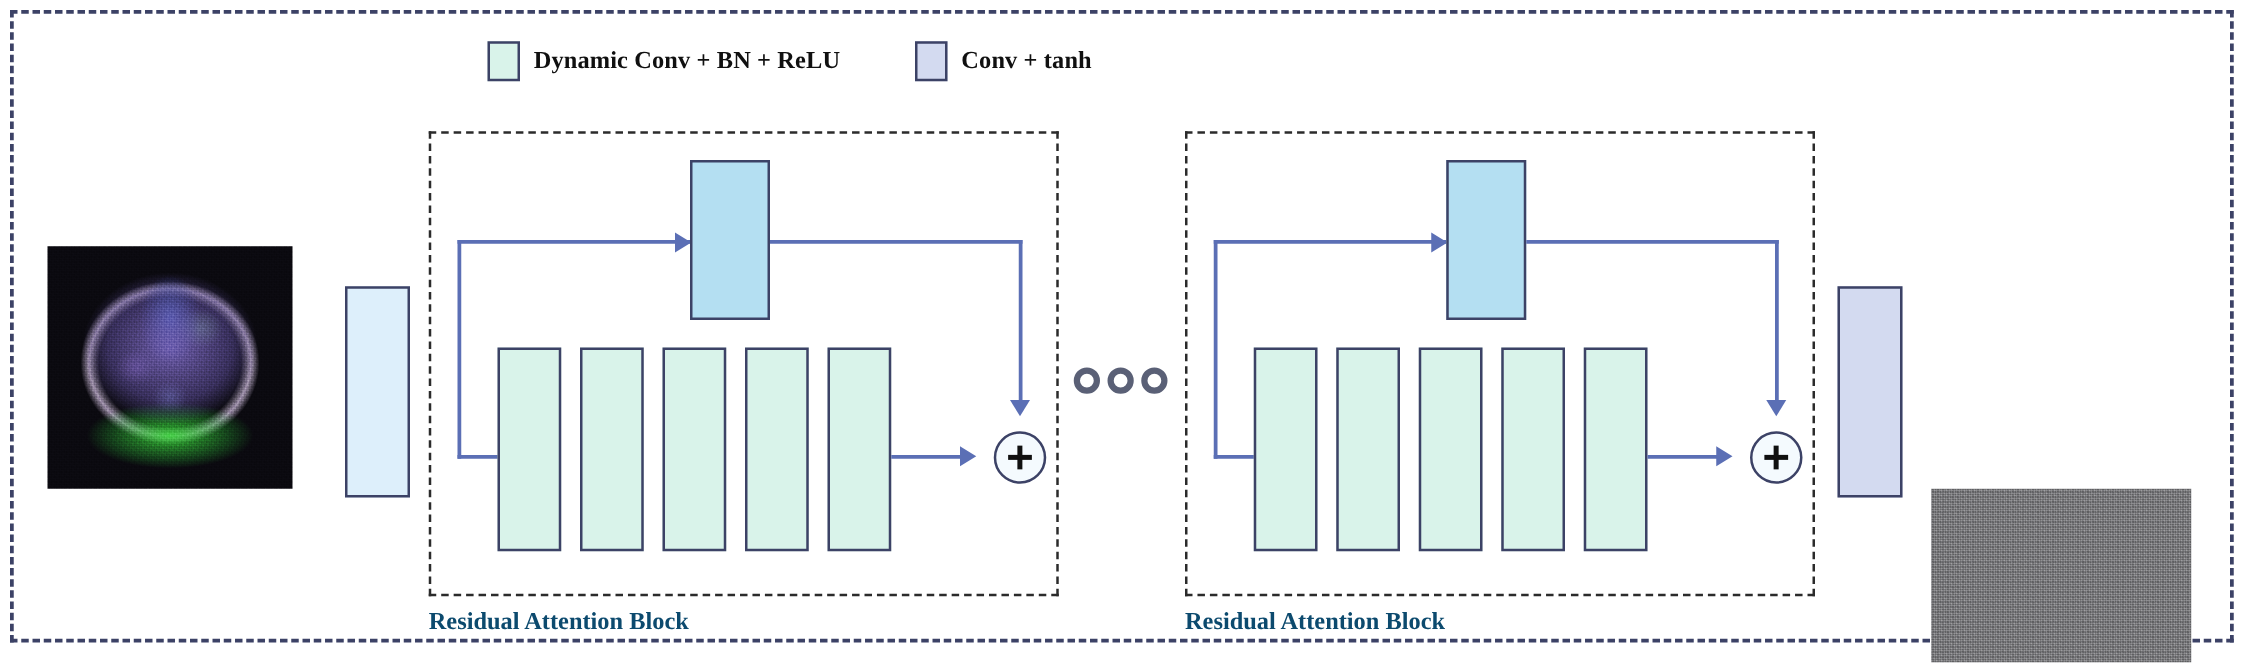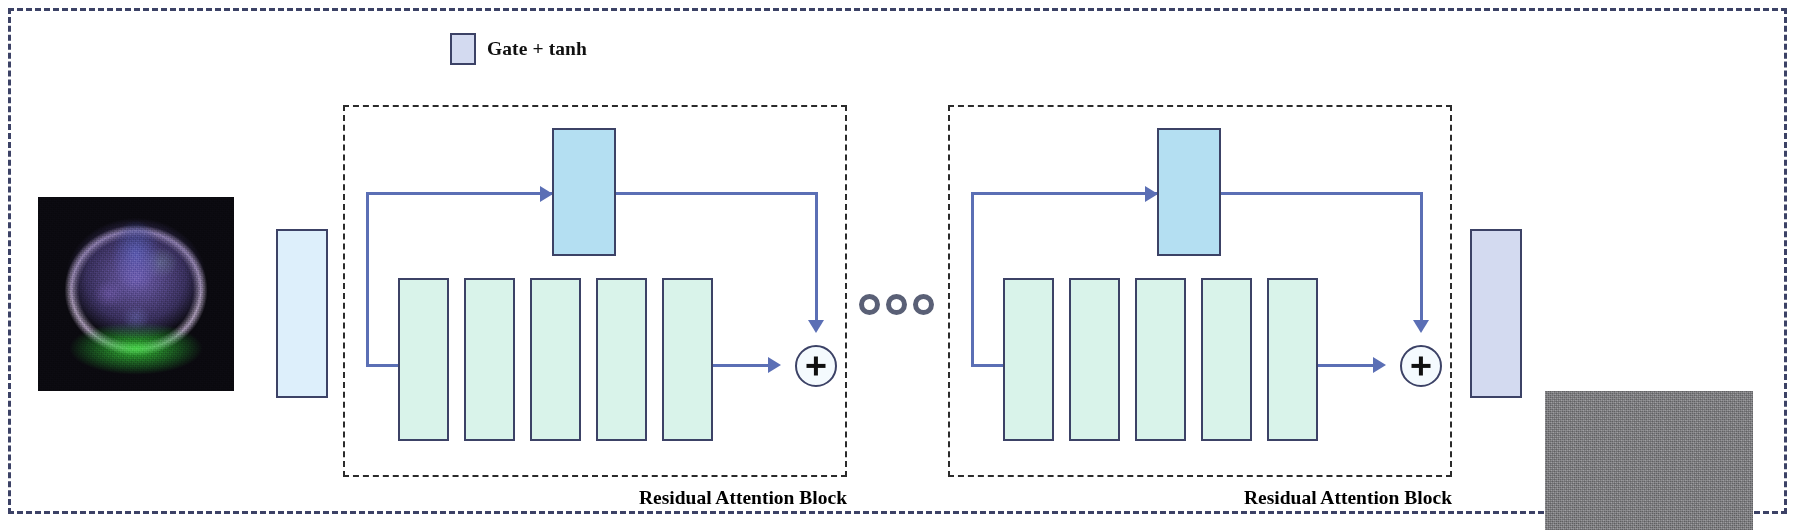--- a/index.html
+++ b/index.html
@@ -137,24 +137,24 @@
 
   
   .rab {
     position: absolute;
     border: 2.5px dashed #2b2b2b;
     box-sizing: border-box;
     background: transparent;
   }
   .rab-label {
     position: absolute;
-    text-align: right;
+    text-align: left;
     font-size: 19.5px;
     font-weight: bold;
-    color: #000000;
+    color: #0c4a6e;
     white-space: nowrap;
   }
 
   
   .wire {
     position: absolute;
     background: #5b6fb5;
   }
   .wire-h { height: 3px; }
   .wire-v { width: 3px; }
@@ -221,27 +221,31 @@
 <body>
 
 <div id="stage">
 
   <div class="outer-frame"></div>
 
   <div class="legend">
 
     <span class="legend-gap"></span>
 
+    <div class="legend-item">
+      <span class="legend-swatch" style="background:#d9f3ea;"></span>
+      <span class="legend-label">Dynamic Conv + BN + ReLU</span>
+    </div>
     <span class="legend-gap"></span>
 
     <span class="legend-gap"></span>
 
     <div class="legend-item">
       <span class="legend-swatch" style="background:#d3daf0;"></span>
-      <span class="legend-label">Gate + tanh</span>
+      <span class="legend-label">Conv + tanh</span>
     </div>
     <span class="legend-gap"></span>
 
 
   </div>
 
   <div class="img-tile noisy-mri" style="left:38px; top:197px; width:196px; height:194px;">
     <div class="grain"></div>
   </div>
 

